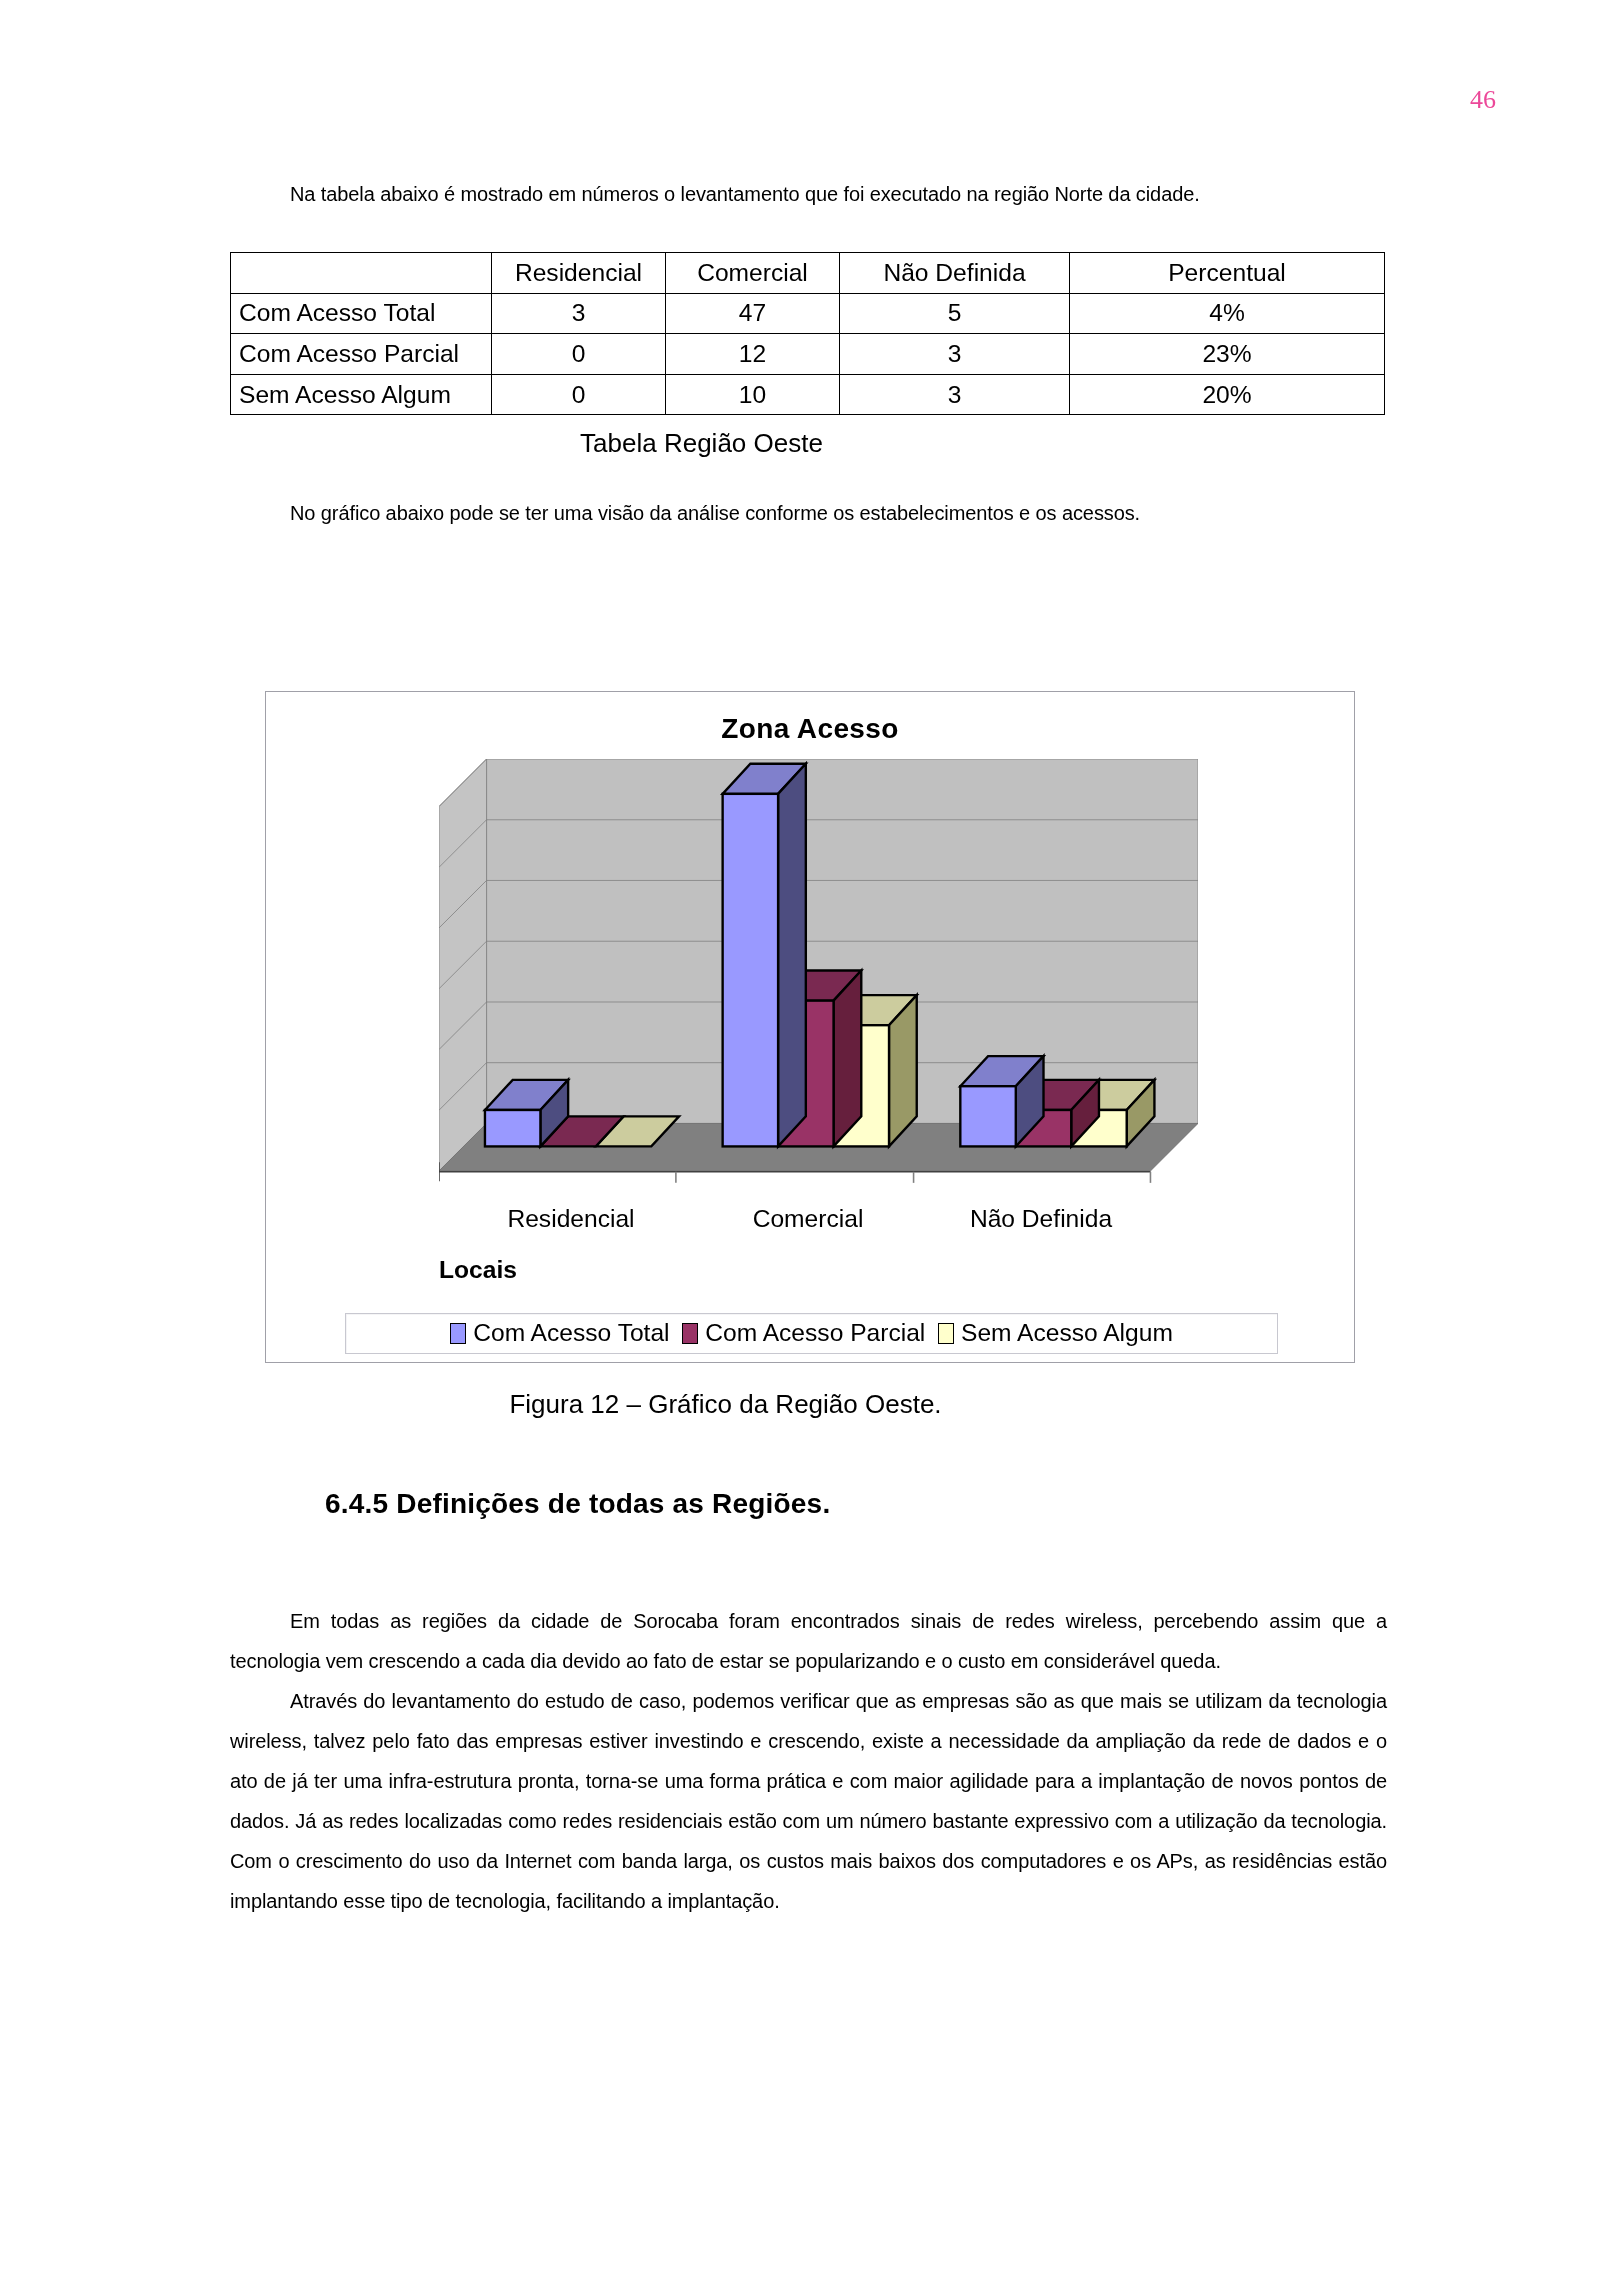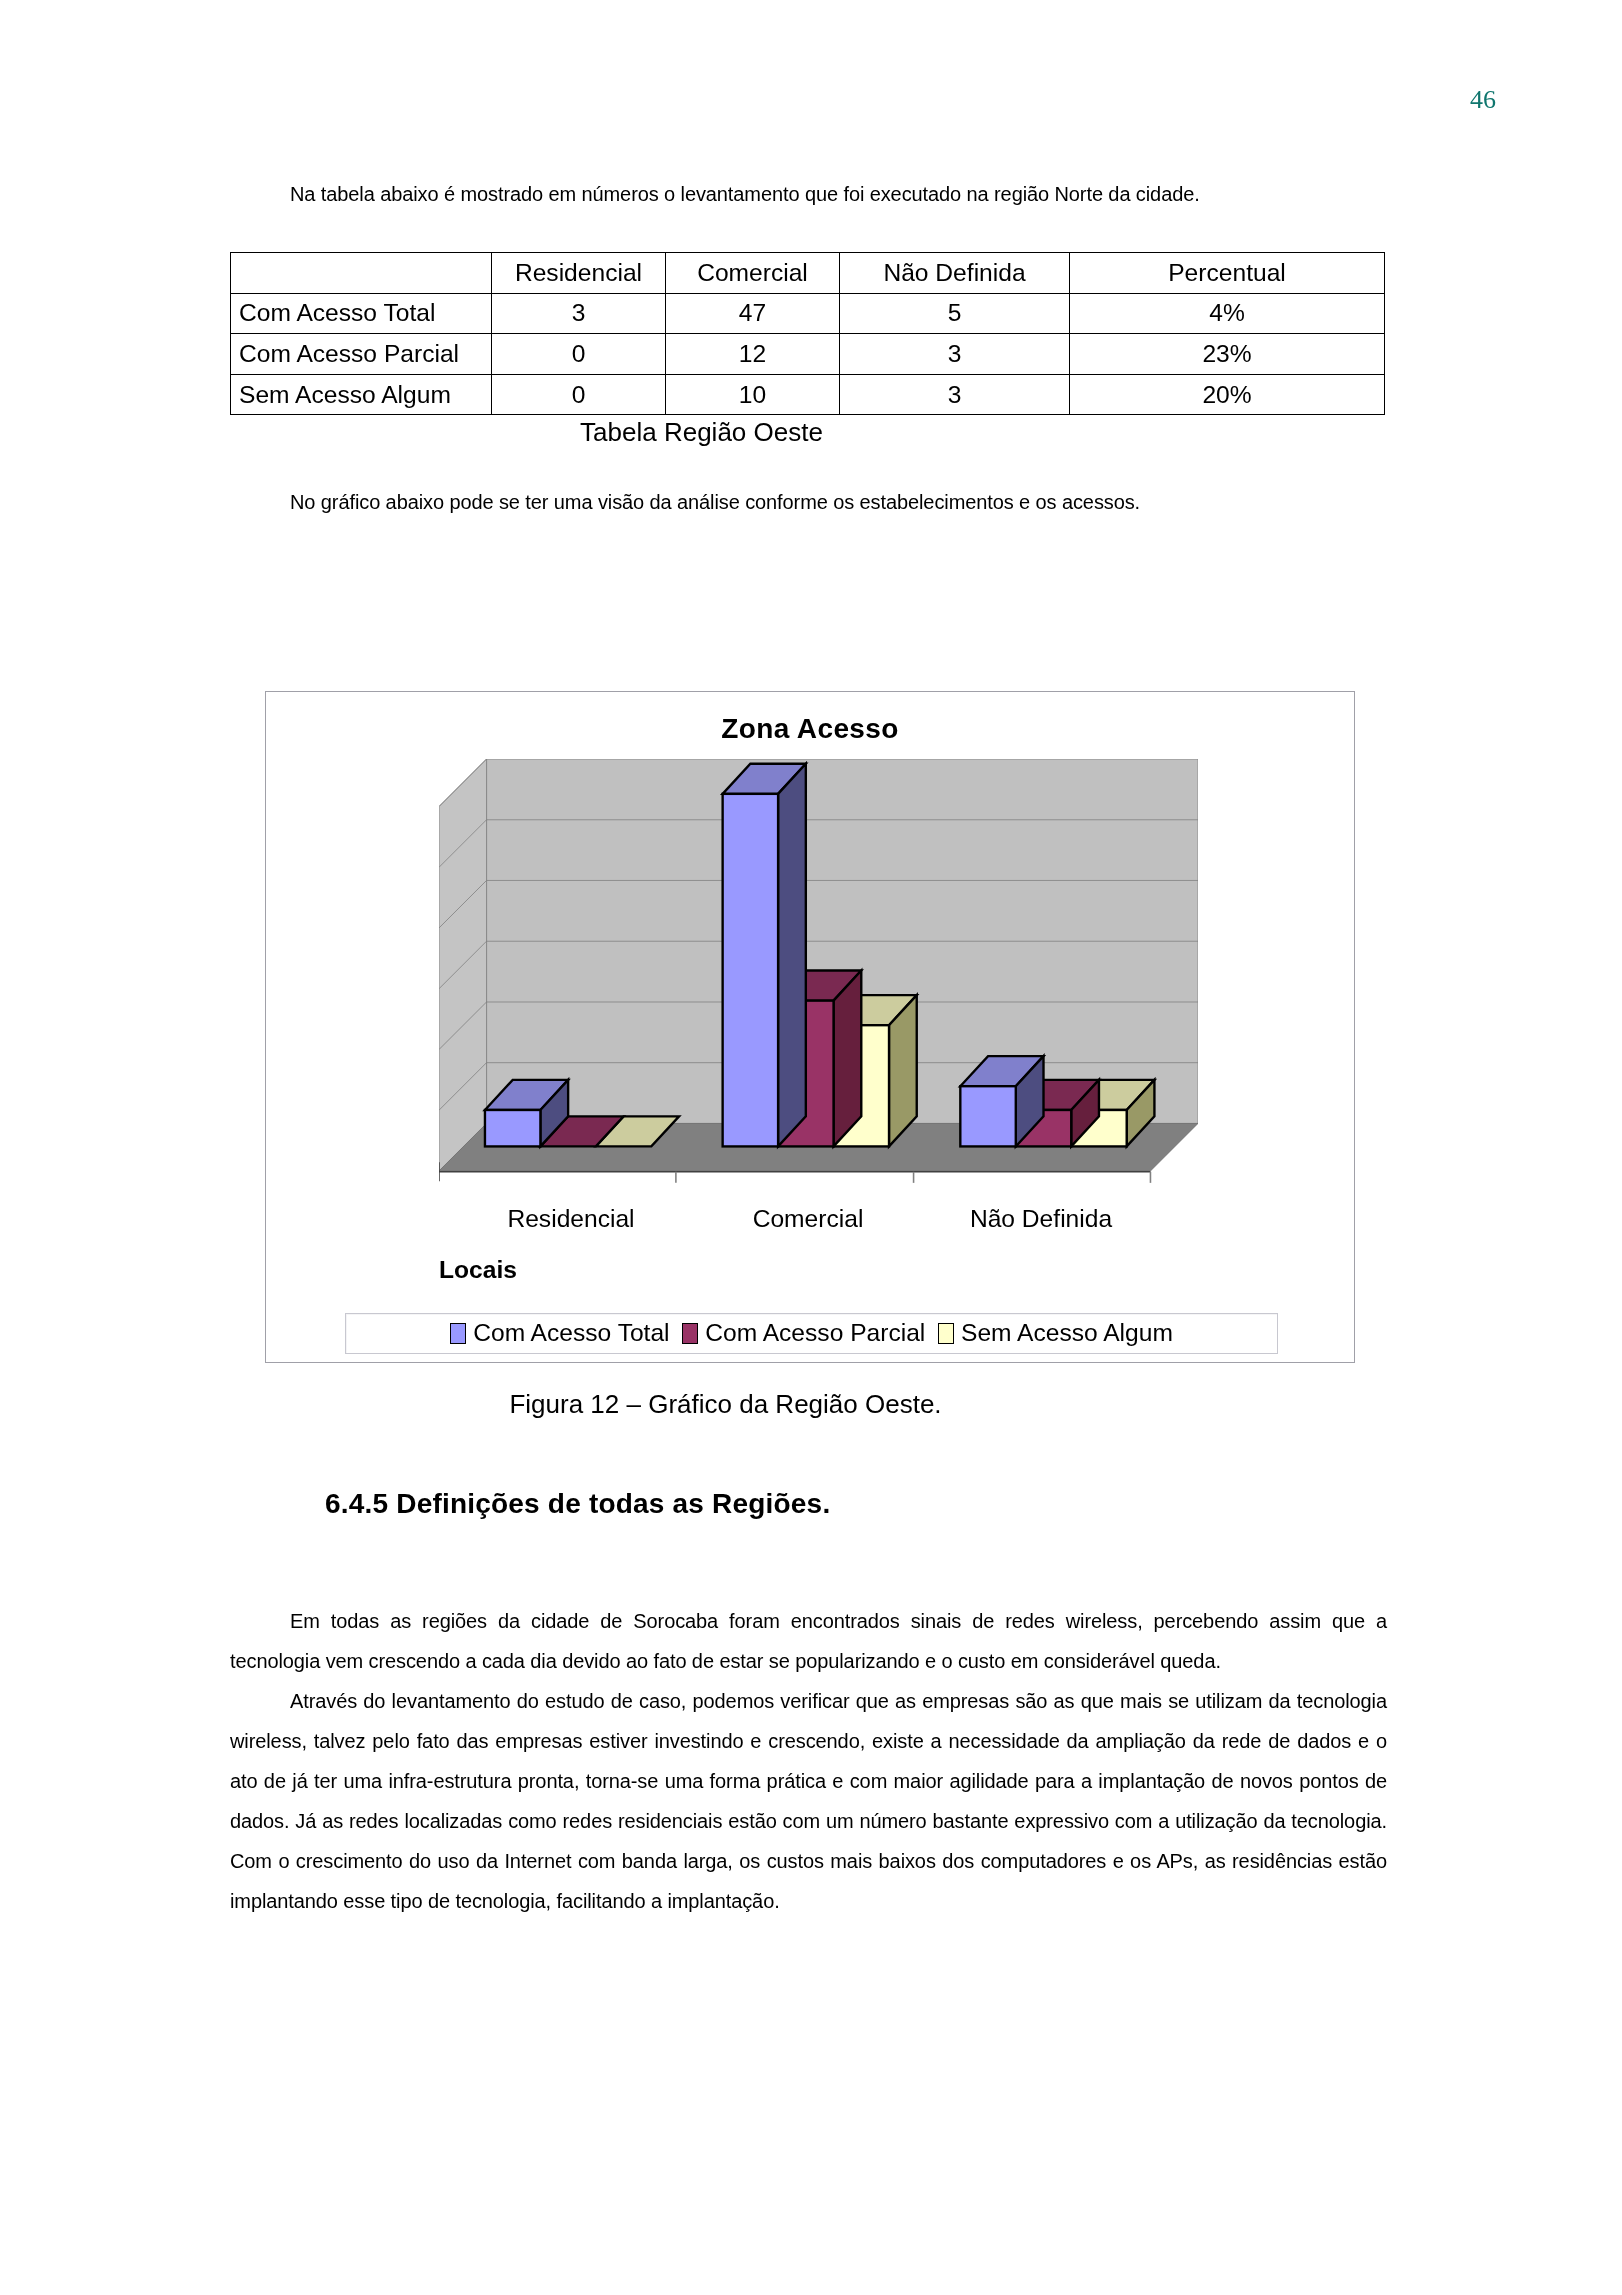--- a/index.html
+++ b/index.html
@@ -15,21 +15,21 @@
   }
 
   
   .page-number {
     position: absolute;
     top: 87px;
     right: 127px;
     font-family: "Liberation Serif", serif;
     font-size: 26px;
     line-height: 1;
-    color: #0f766e;
+    color: #ec4899;
   }
 
   
   .content {
     position: absolute;
     left: 230px;
     top: 174px;
     width: 1157px;
   }
 
@@ -64,21 +64,21 @@
   .col-label { width: 261px; }
   .col-res   { width: 174px; }
   .col-com   { width: 174px; }
   .col-nao   { width: 230px; }
   .col-per   { width: 315px; }
 
   .table-caption {
     text-align: center;
     font-size: 26px;
     line-height: 35px;
-    margin-top: 0;
+    margin-top: 11px;
     padding-right: 214px;
   }
 
   .gap-after-caption { height: 32px; }
 
   
   .chart-frame {
     position: absolute;
     left: 265px;
     top: 691px;

